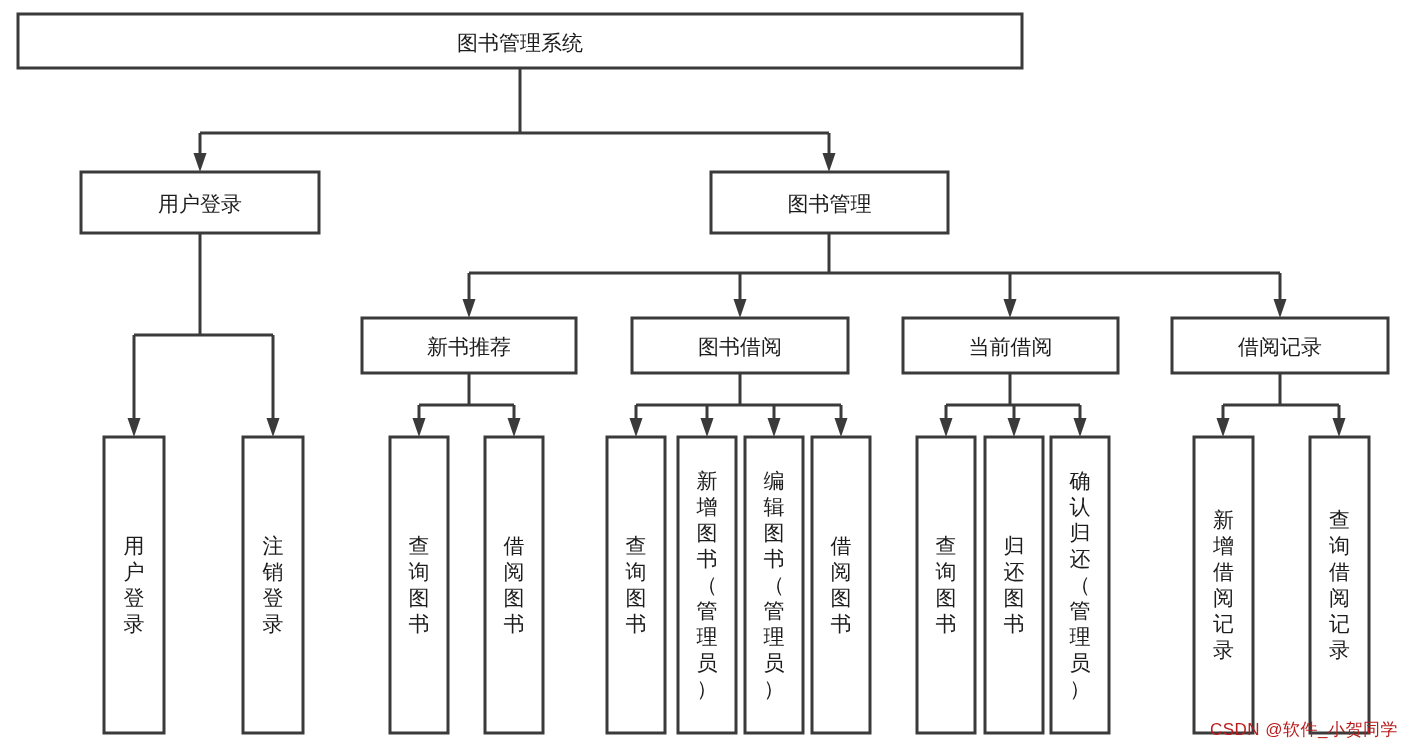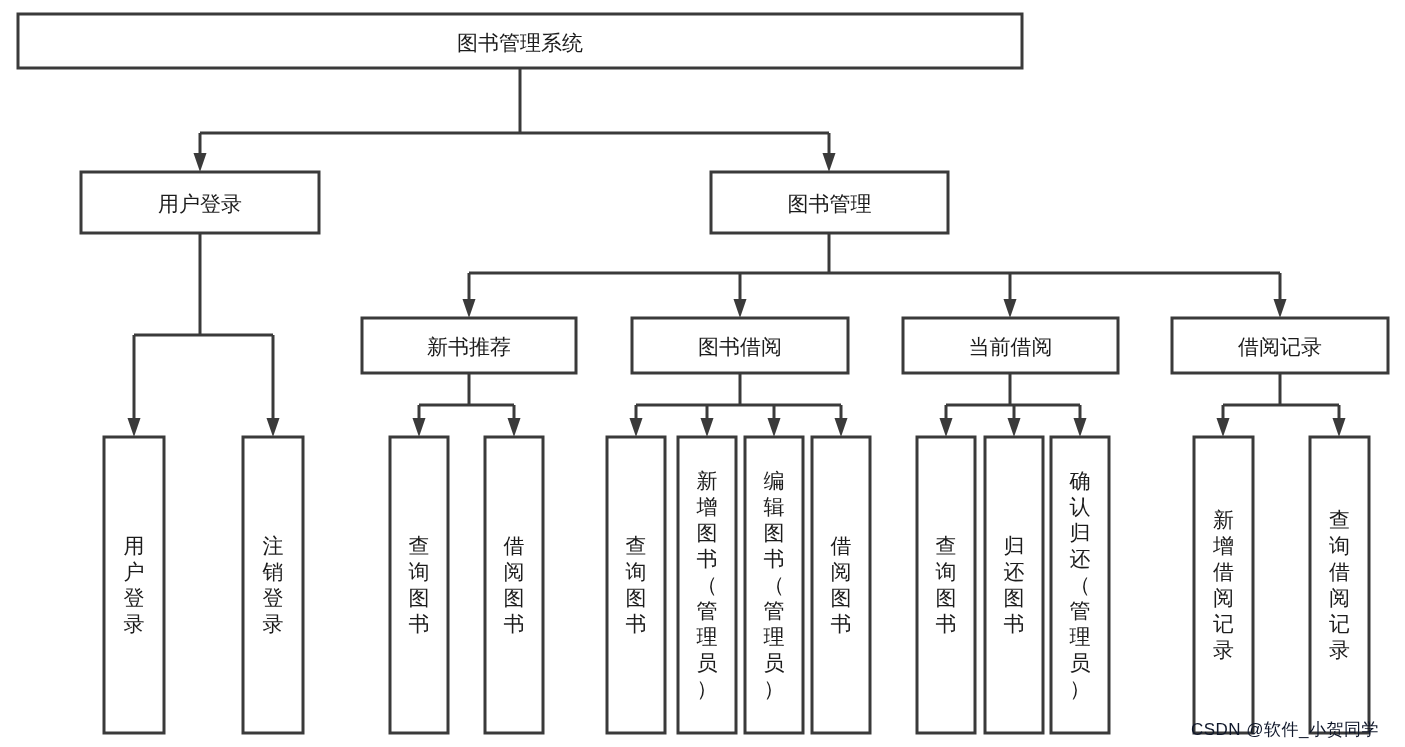--- a/index.html
+++ b/index.html
@@ -55,25 +55,25 @@
   }
   .node-label-v {
     font-family: "Liberation Sans", sans-serif;
     font-size: 21px;
     fill: #1c1c1c;
     text-anchor: middle;
     white-space: pre;
   }
   .watermark-text {
     position: absolute;
-    right: 26px;
+    right: 7px;
     bottom: 6px;
     font-family: "Liberation Sans", sans-serif;
     font-size: 17px;
-    color: #0f172a;
+    color: #b91c1c;
     letter-spacing: 0.5px;
     white-space: nowrap;
     pointer-events: none;
     text-align: right;
   }
 </style>
 </head>
 <body>
 
 <div id="diagram-root">

